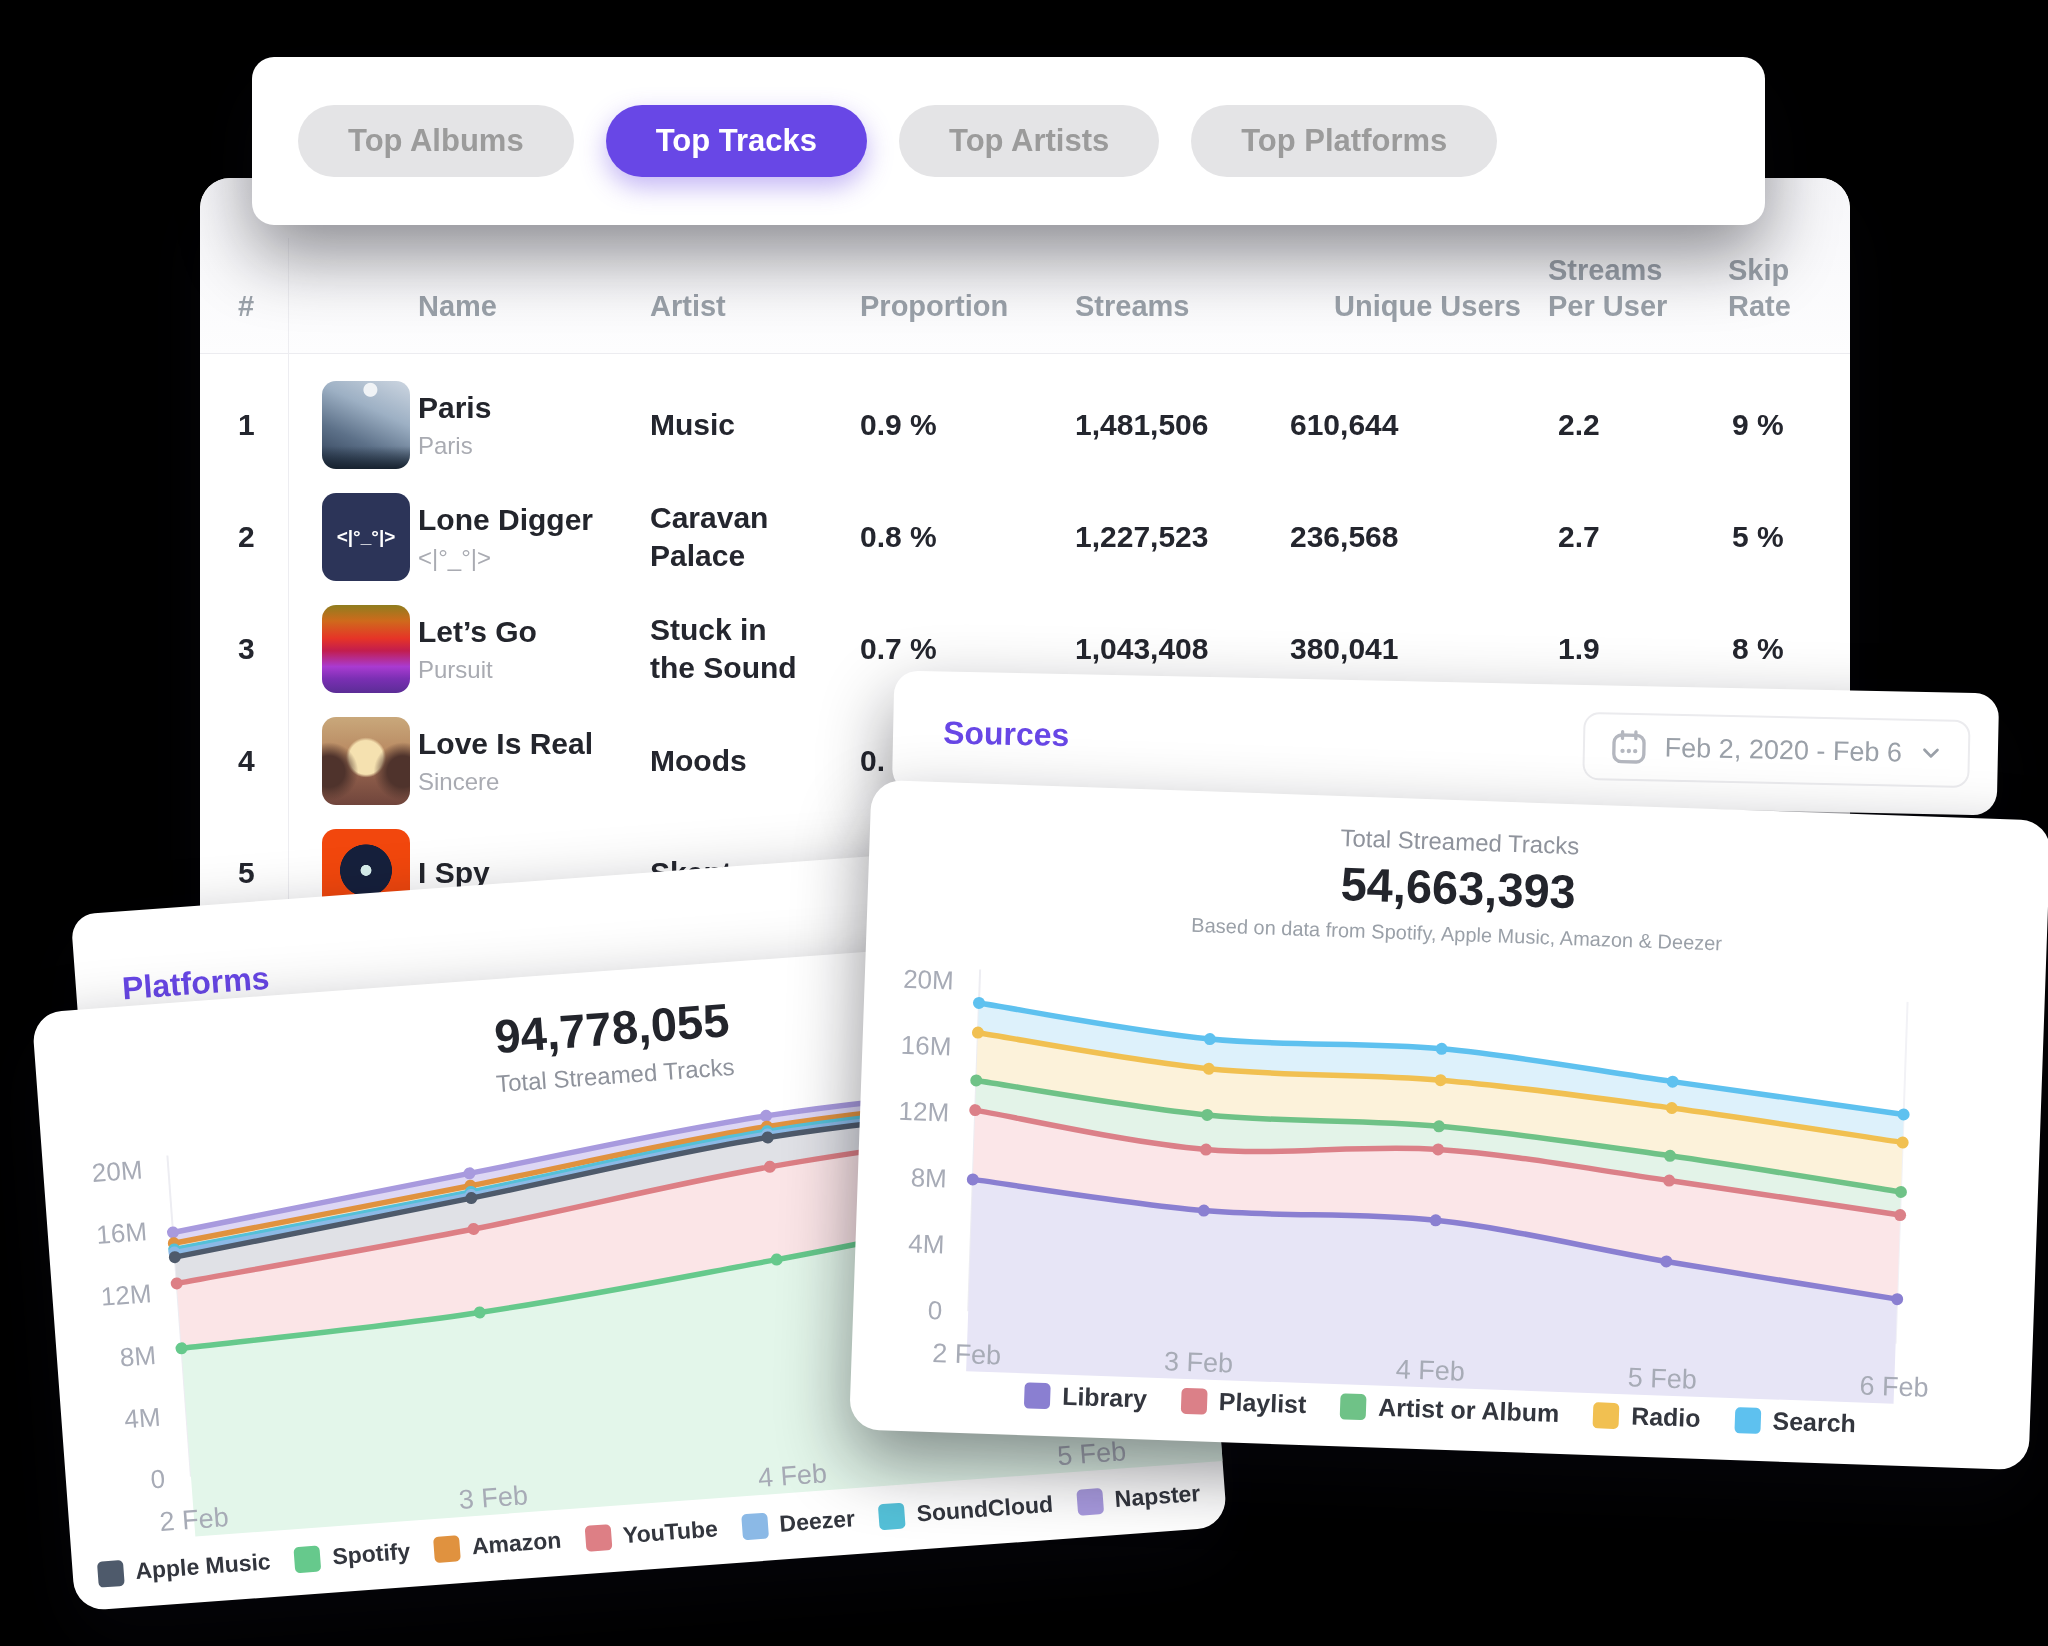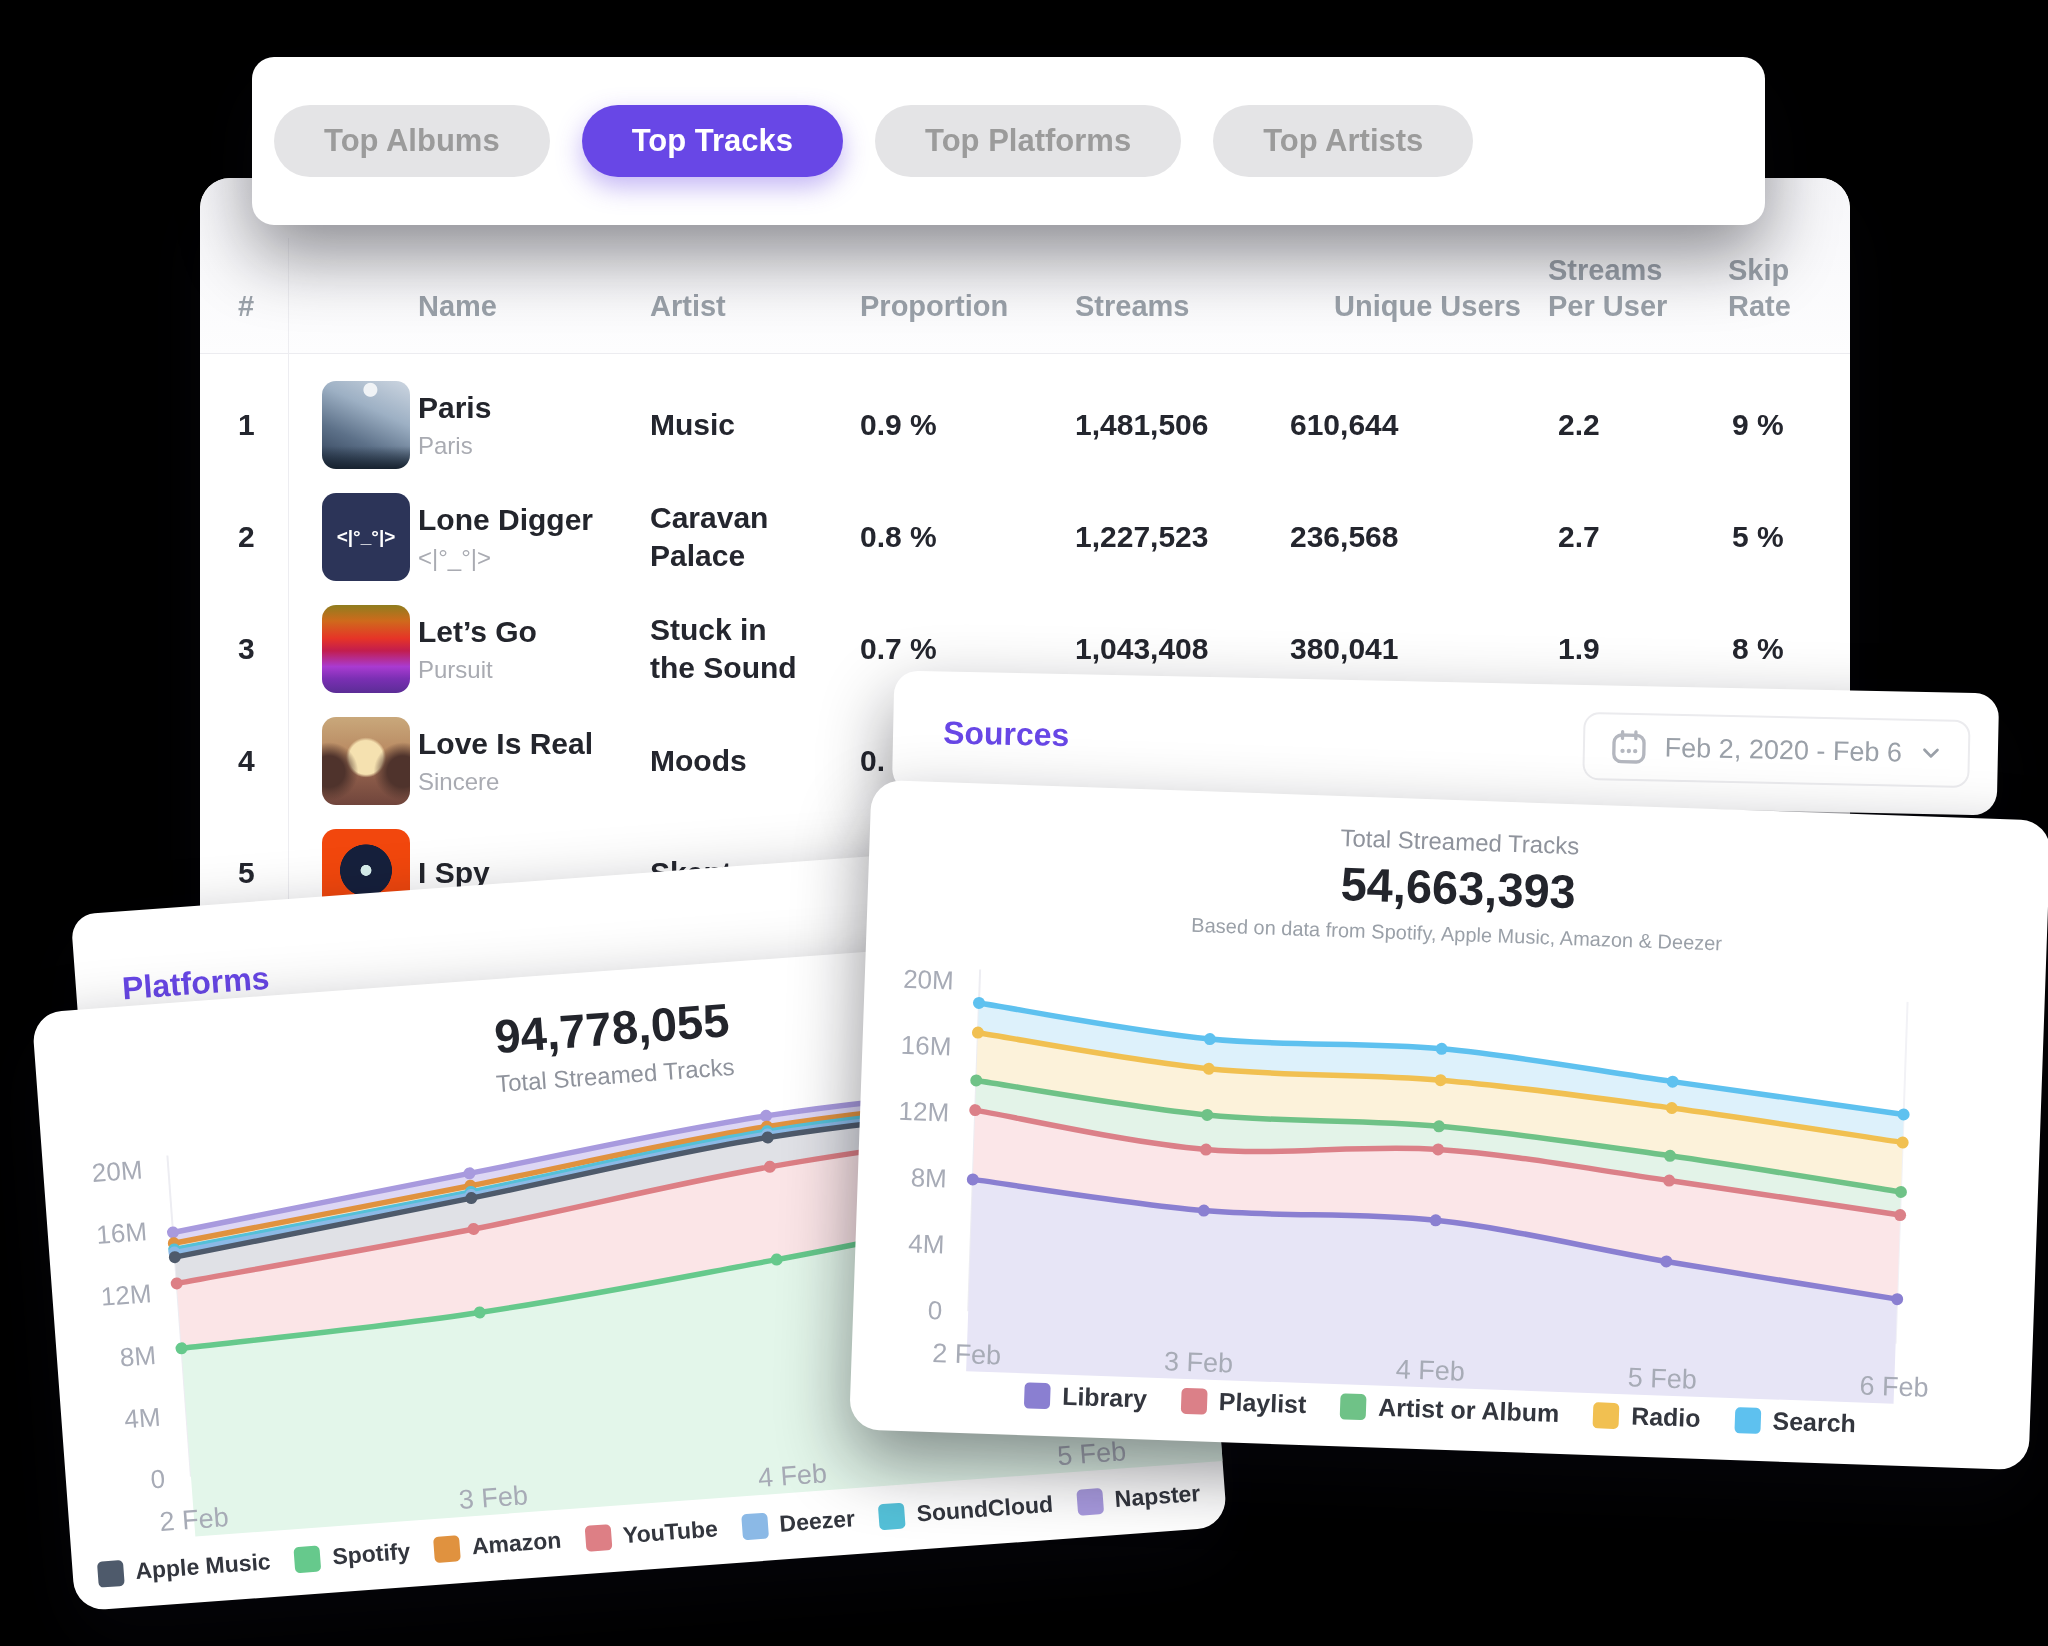--- a/index.html
+++ b/index.html
@@ -1,21 +1,21 @@
 <!DOCTYPE html>
 <html><head>
 <meta charset="utf-8">
 <style>
   html,body{margin:0;padding:0;width:2048px;height:1646px;background:#000;overflow:hidden;
     font-family:"Liberation Sans",sans-serif;position:relative}
   .card{position:absolute;background:#fff;box-shadow:0 30px 70px rgba(10,10,20,.45)}
 
   
   #tabbar{left:252px;top:57px;width:1513px;height:168px;border-radius:22px;overflow:hidden;
-    display:flex;align-items:center;gap:32px;padding-left:22px;box-sizing:border-box;z-index:2}
+    display:flex;align-items:center;gap:32px;padding-left:46px;box-sizing:border-box;z-index:2}
   .pill{height:72px;padding:0 50px;border-radius:40px;background:#e4e4e6;color:#9b9b9b;
     font-size:31px;font-weight:600;display:flex;align-items:center;border:none;white-space:nowrap;flex:none;
     font-family:"Liberation Sans",sans-serif}
   .pill.active{background:#6847e6;color:#fff;box-shadow:0 10px 26px rgba(104,71,230,.4)}
 
   
   #table-card{left:200px;top:178px;width:1650px;height:967px;border-radius:30px;z-index:1;overflow:hidden}
   .thead{position:absolute;top:0;left:0;right:0;height:175px;background:linear-gradient(#f6f6f9,#fdfdfe);
     border-bottom:1px solid #ececf0;border-radius:30px 30px 0 0}
   .th{position:absolute;font-size:29px;font-weight:600;color:#9aa1a9;top:110px;line-height:1.25}
@@ -172,22 +172,22 @@
         <div class="cell c-unique"></div>
         <div class="cell c-spu"></div>
         <div class="cell c-skip"></div>
       </div>
     </div>
 </div>
 
 <div class="card" id="tabbar">
     <button class="pill">Top Albums</button>
     <button class="pill active">Top Tracks</button>
+    <button class="pill">Top Artists</button>
     <button class="pill">Top Platforms</button>
-    <button class="pill">Top Artists</button>
   </div>
 
 <div class="card band" id="plat-head">
   <span class="card-title">Platforms</span>
   <div class="date-pill">
     <svg width="40" height="40" viewBox="0 0 24 24">
       <rect x="3" y="5" width="18" height="16" rx="4.5" fill="none" stroke="#b4b7bf" stroke-width="2"></rect>
       <line x1="8" y1="3" x2="8" y2="7" stroke="#b4b7bf" stroke-width="2" stroke-linecap="round"></line>
       <line x1="16" y1="3" x2="16" y2="7" stroke="#b4b7bf" stroke-width="2" stroke-linecap="round"></line>
       <circle cx="8.2" cy="14.5" r="1.3" fill="#b4b7bf"></circle>

